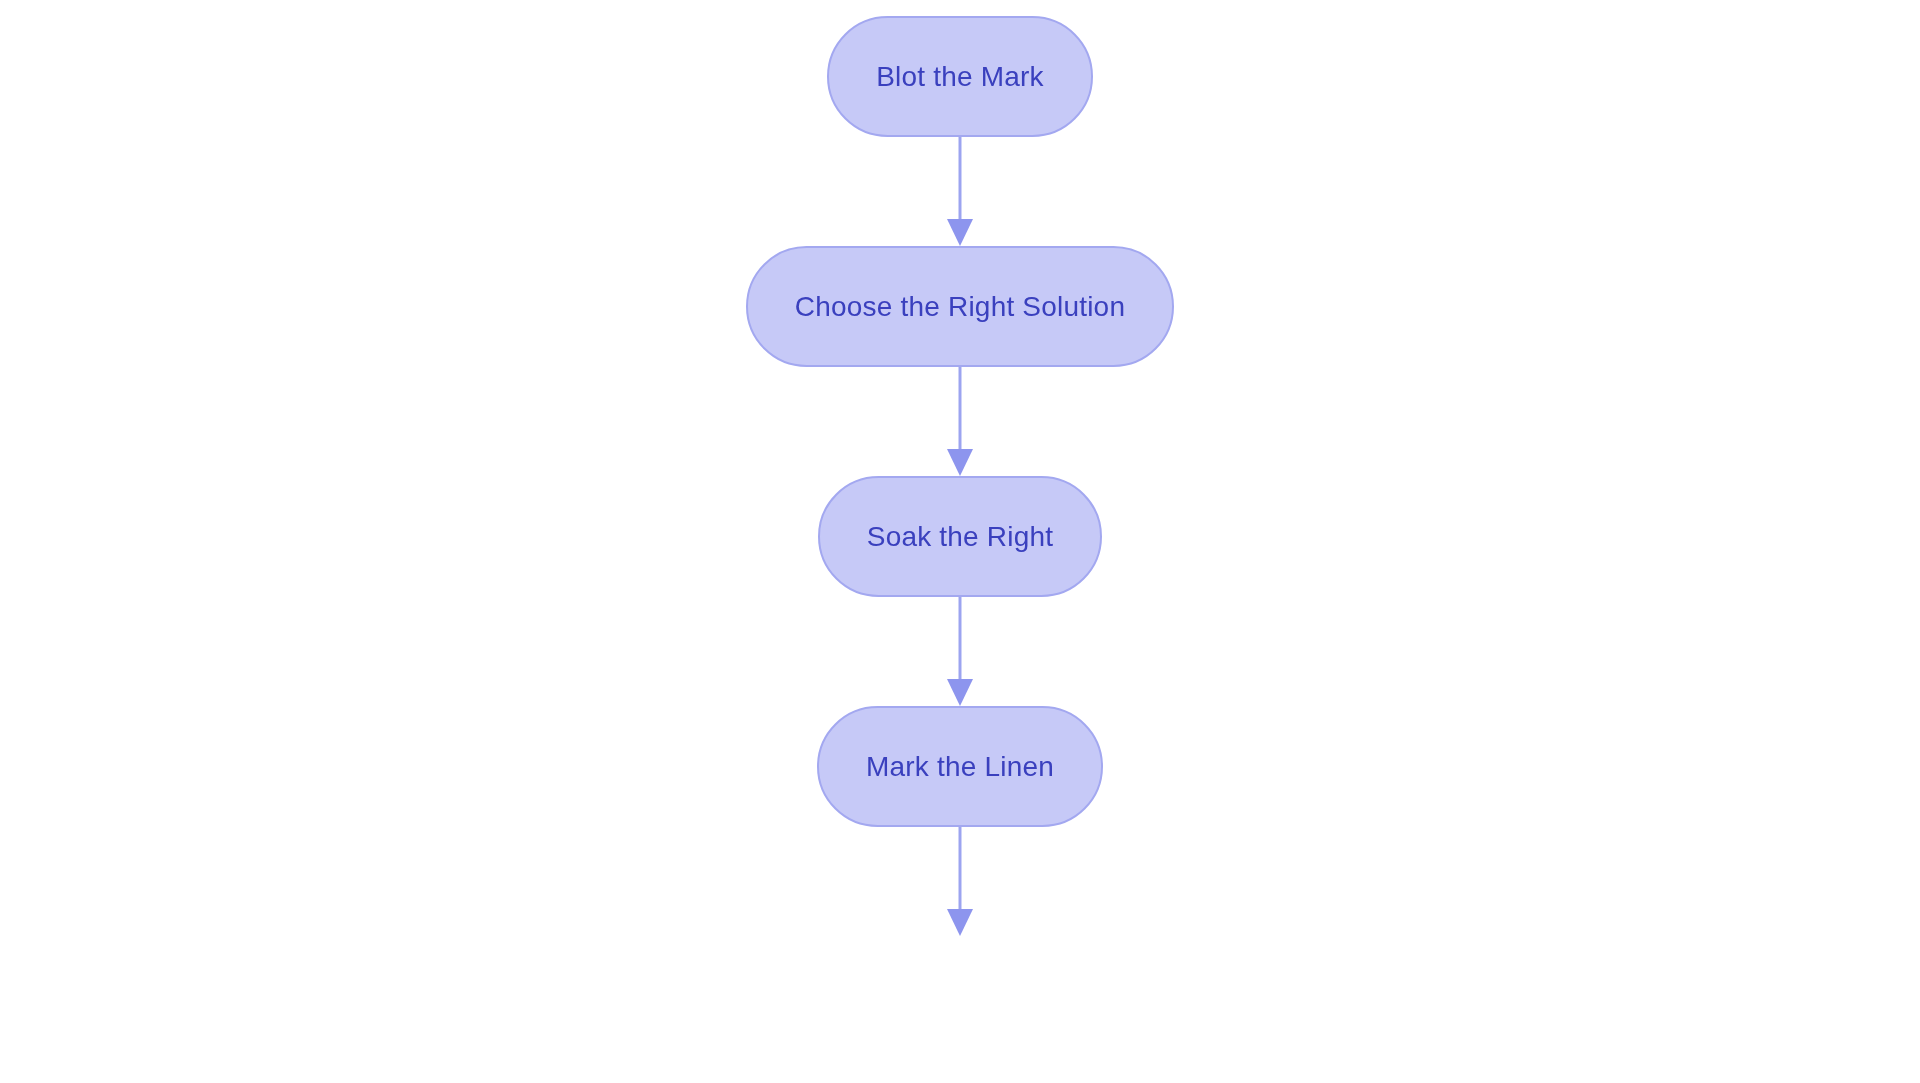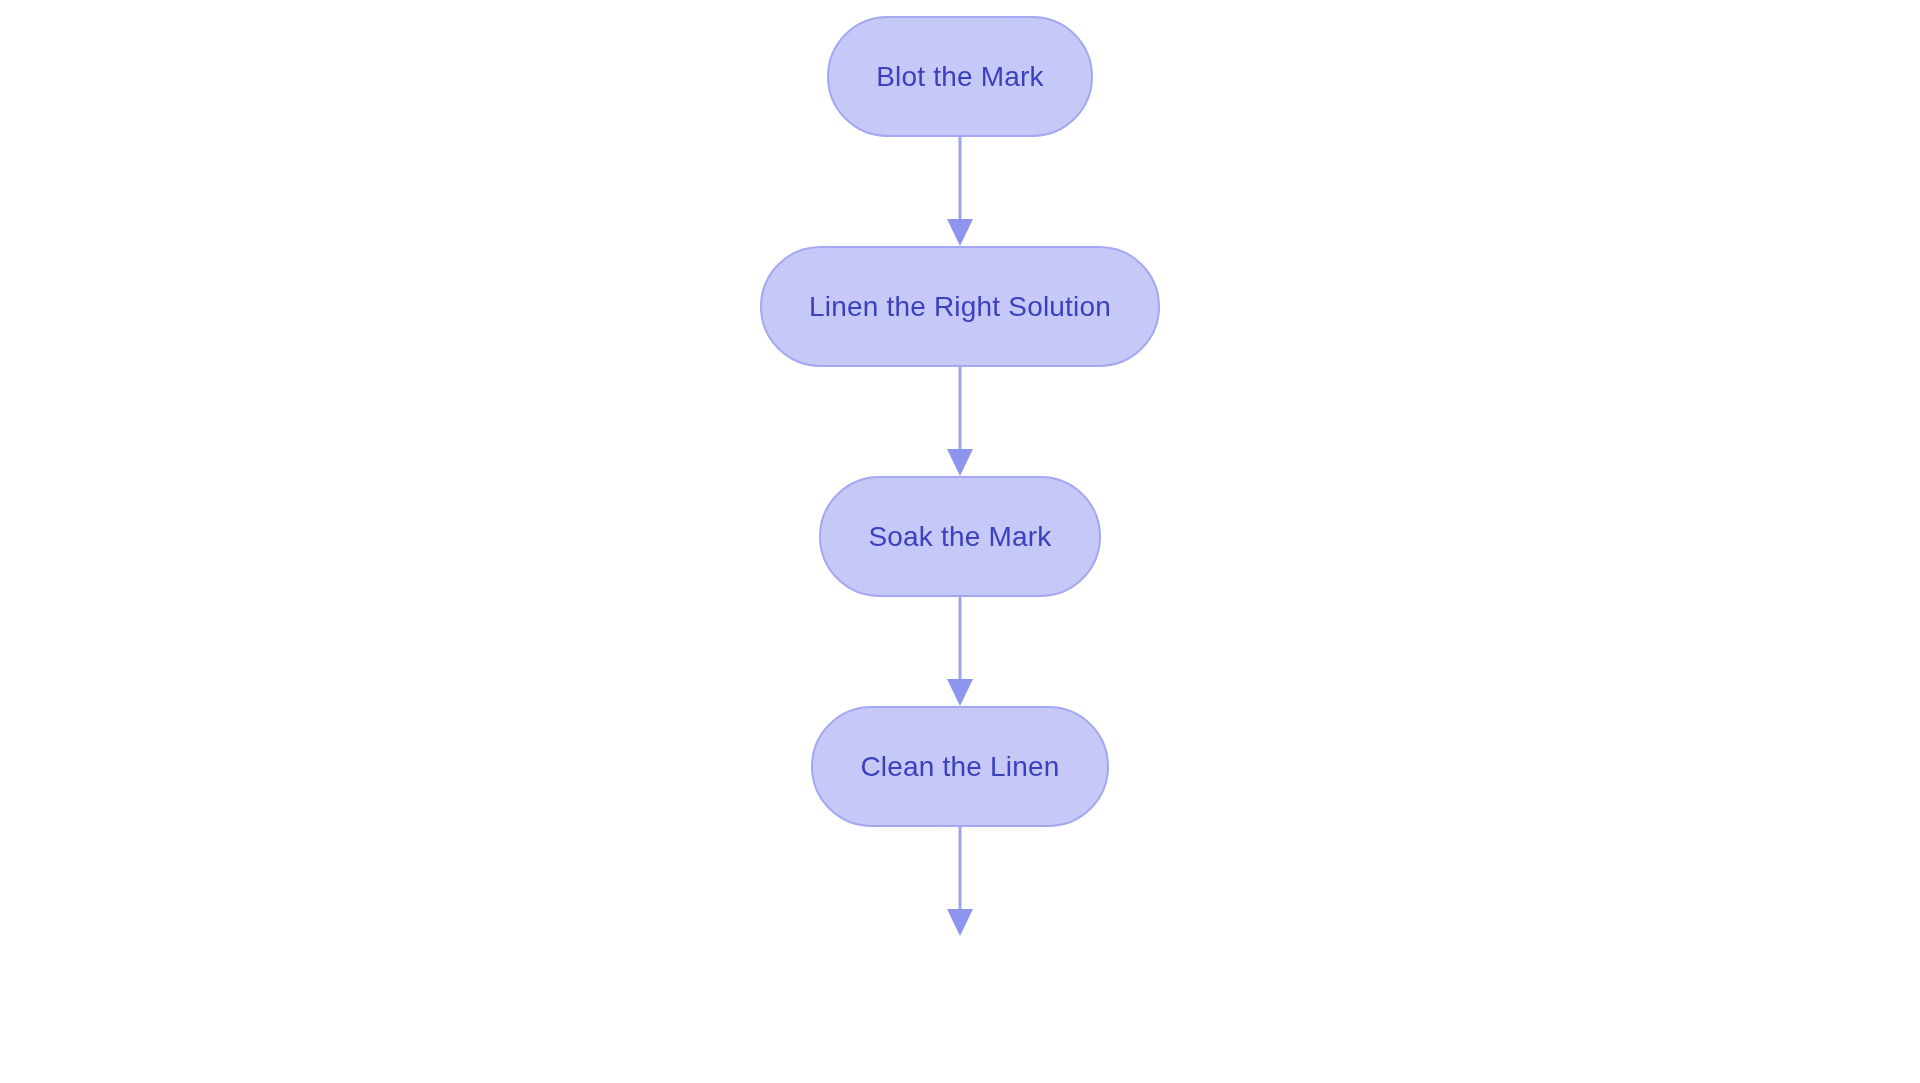--- a/index.html
+++ b/index.html
@@ -65,43 +65,43 @@
   </div>
 
   <div class="arrow">
     <svg width="32" height="109" viewBox="0 0 32 109">
       <line x1="16" y1="0" x2="16" y2="84" stroke="var(--arrow-line)" stroke-width="3"></line>
       <polygon points="3,82 29,82 16,109" fill="var(--arrow-head)"></polygon>
     </svg>
   </div>
 
   <div class="node">
-    <span class="node-label">Linen the Right Solution</span>
+    <span class="node-label">Choose the Right Solution</span>
   </div>
 
   <div class="arrow">
     <svg width="32" height="109" viewBox="0 0 32 109">
       <line x1="16" y1="0" x2="16" y2="84" stroke="var(--arrow-line)" stroke-width="3"></line>
       <polygon points="3,82 29,82 16,109" fill="var(--arrow-head)"></polygon>
     </svg>
   </div>
 
   <div class="node">
-    <span class="node-label">Soak the Mark</span>
+    <span class="node-label">Soak the Right</span>
   </div>
 
   <div class="arrow">
     <svg width="32" height="109" viewBox="0 0 32 109">
       <line x1="16" y1="0" x2="16" y2="84" stroke="var(--arrow-line)" stroke-width="3"></line>
       <polygon points="3,82 29,82 16,109" fill="var(--arrow-head)"></polygon>
     </svg>
   </div>
 
   <div class="node">
-    <span class="node-label">Clean the Linen</span>
+    <span class="node-label">Mark the Linen</span>
   </div>
 
   <div class="arrow">
     <svg width="32" height="109" viewBox="0 0 32 109">
       <line x1="16" y1="0" x2="16" y2="84" stroke="var(--arrow-line)" stroke-width="3"></line>
       <polygon points="3,82 29,82 16,109" fill="var(--arrow-head)"></polygon>
     </svg>
   </div>
 
 

